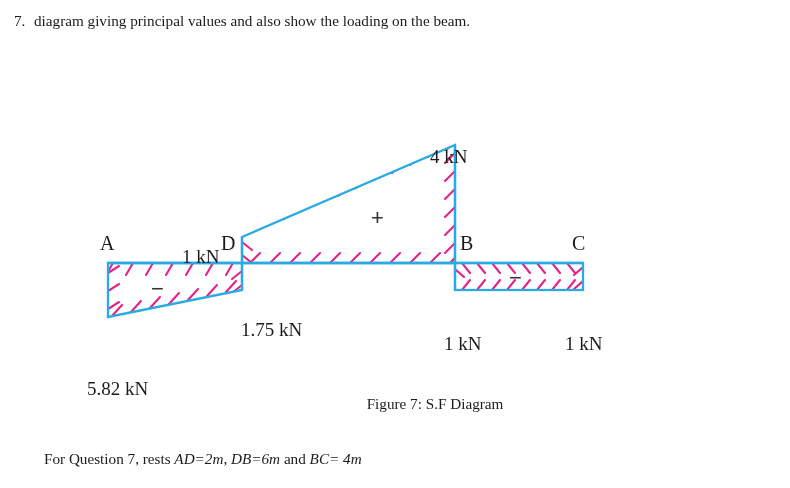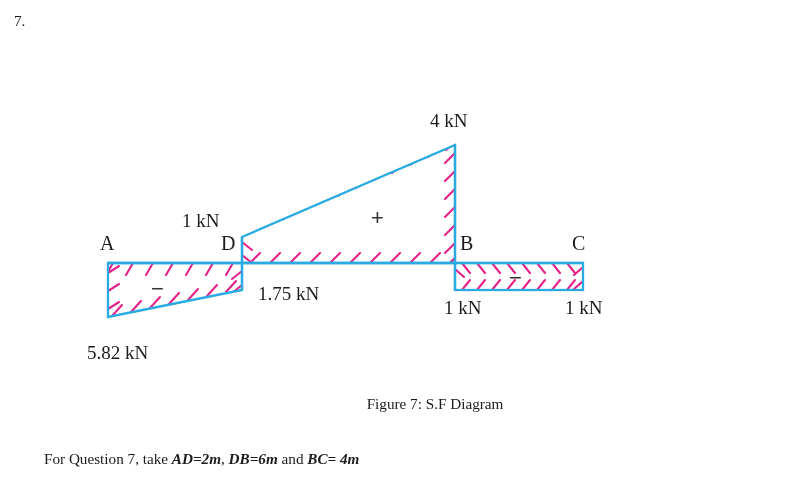--- a/index.html
+++ b/index.html
@@ -70,20 +70,21 @@
     font-family: "Liberation Serif", "DejaVu Serif", serif;
     color: #1b1b1b;
     white-space: nowrap;
     line-height: 1;
   }
   .lbl-point {
     font-size: 20px;
   }
   .lbl-value {
     font-size: 19px;
+    margin-top: 36px;
   }
   .lbl-sign {
     font-size: 22px;
     font-family: "Liberation Sans", sans-serif;
     color: #333333;
   }
 
   
   #figure-caption {
     position: absolute;
@@ -95,30 +96,30 @@
     padding-left: 40px;
   }
   #note-line {
     position: absolute;
     left: 44px;
     top: 450px;
     font-size: 15.2px;
   }
   #note-line .ital {
     font-style: italic;
-    font-weight: bold;
   }
 </style>
 </head>
 <body>
 
 <div id="question-block">
   <div class="q-row">
     <div class="q-number">7.</div>
     <div class="q-text">
+      <span class="line">diagram giving principal values and also show the loading on the beam.</span>
     </div>
   </div>
 </div>
 
 <div id="figure-area">
 
   <svg id="sf-svg" width="790" height="290" viewBox="0 0 790 290">
     <defs>
       <clipPath id="clip-neg-left">
         <polygon points="108,168 242,168 242,195 108,222"></polygon>
@@ -242,32 +243,32 @@
   <span class="fig-label lbl-point" style="left:221px; top:138px;">D</span>
 
   <span class="fig-label lbl-point" style="left:460px; top:138px;">B</span>
 
   <span class="fig-label lbl-point" style="left:572px; top:138px;">C</span>
 
   <span class="fig-label lbl-value" style="left:182px; top:116px;">1 kN</span>
 
   <span class="fig-label lbl-value" style="left:430px; top:16px;">4 kN</span>
 
-  <span class="fig-label lbl-value" style="left:258px; top:189px;">1.75 kN</span>
+  <span class="fig-label lbl-value" style="left:241px; top:189px;">1.75 kN</span>
 
   <span class="fig-label lbl-value" style="left:87px; top:248px;">5.82 kN</span>
 
   <span class="fig-label lbl-value" style="left:444px; top:203px;">1 kN</span>
 
   <span class="fig-label lbl-value" style="left:565px; top:203px;">1 kN</span>
 
   <span class="fig-label lbl-sign" style="left:151px; top:183px;">−</span>
 
   <span class="fig-label lbl-sign" style="left:371px; top:112px;">+</span>
 
   <span class="fig-label lbl-sign" style="left:509px; top:172px;">−</span>
 </div>
 
 <div id="figure-caption">Figure 7: S.F Diagram</div>
 
 <div id="note-line">
-  <span>For Question 7, take </span><span class="ital">AD=2m</span><span>, </span><span class="ital">DB=6m</span><span> and </span><span class="ital">BC= 4m</span>
+  <span>For Question 7, rests </span><span class="ital">AD=2m</span><span>, </span><span class="ital">DB=6m</span><span> and </span><span class="ital">BC= 4m</span>
 </div>
 
 </body></html>

